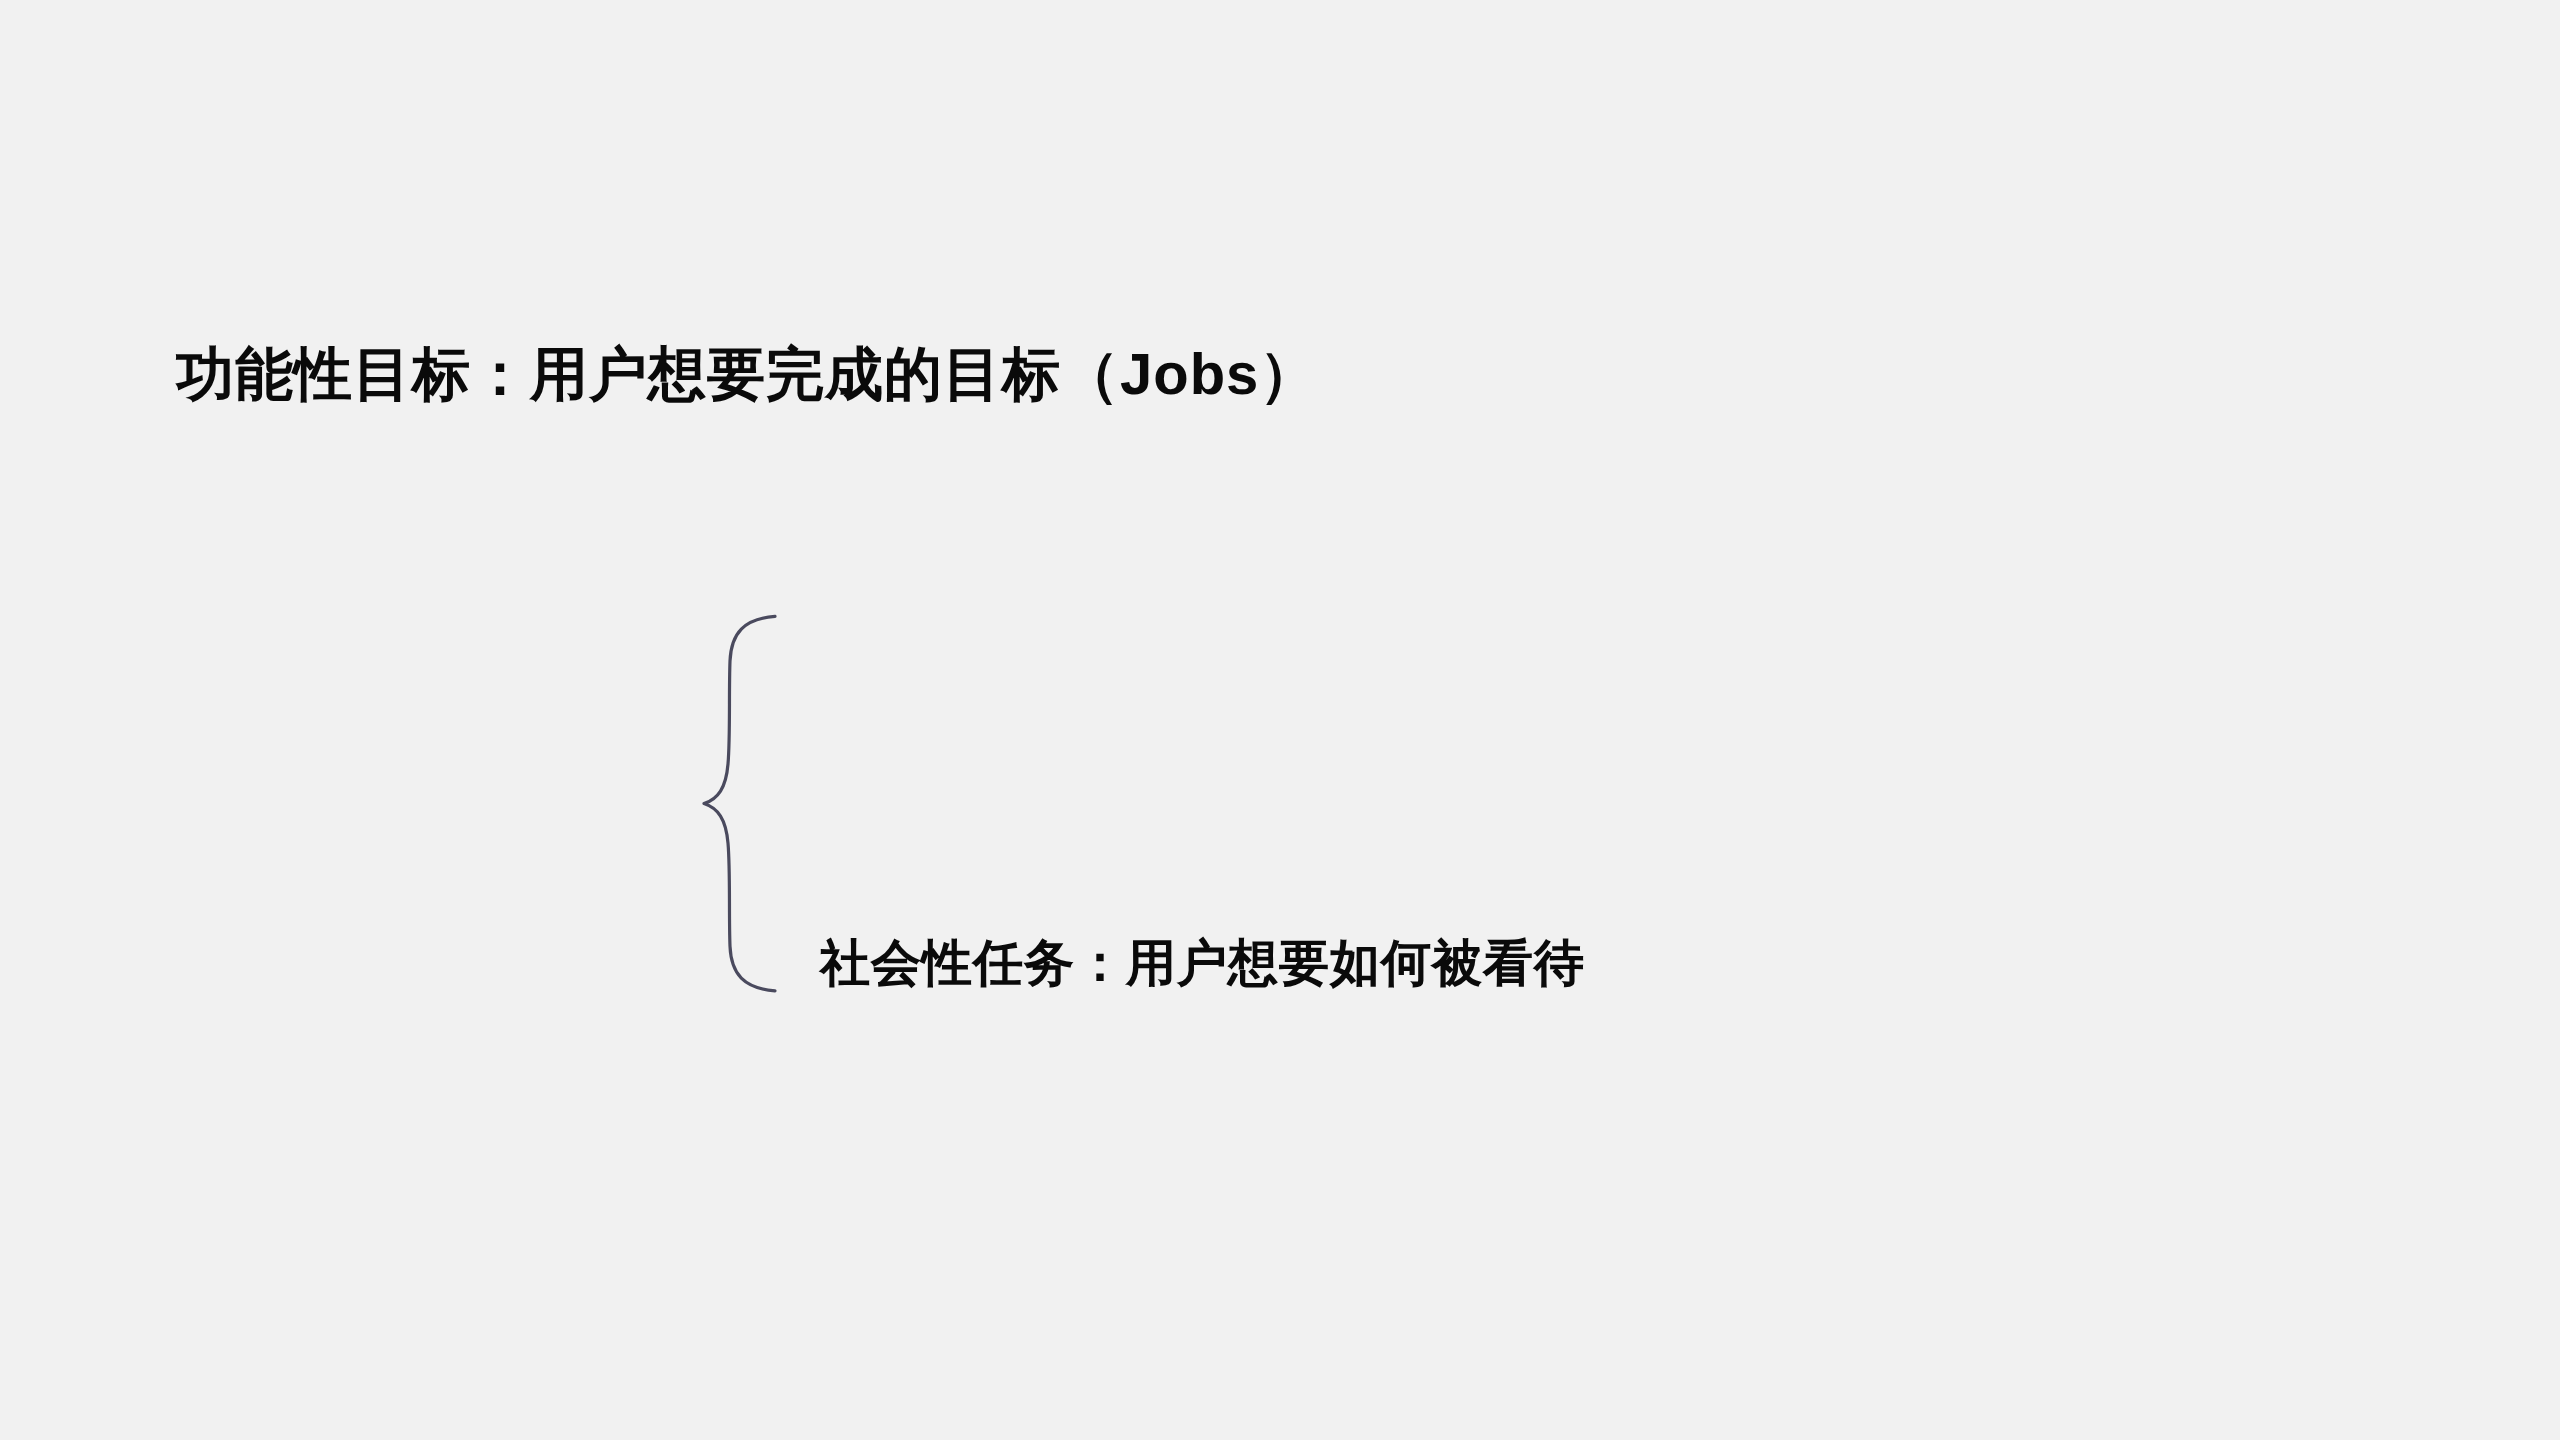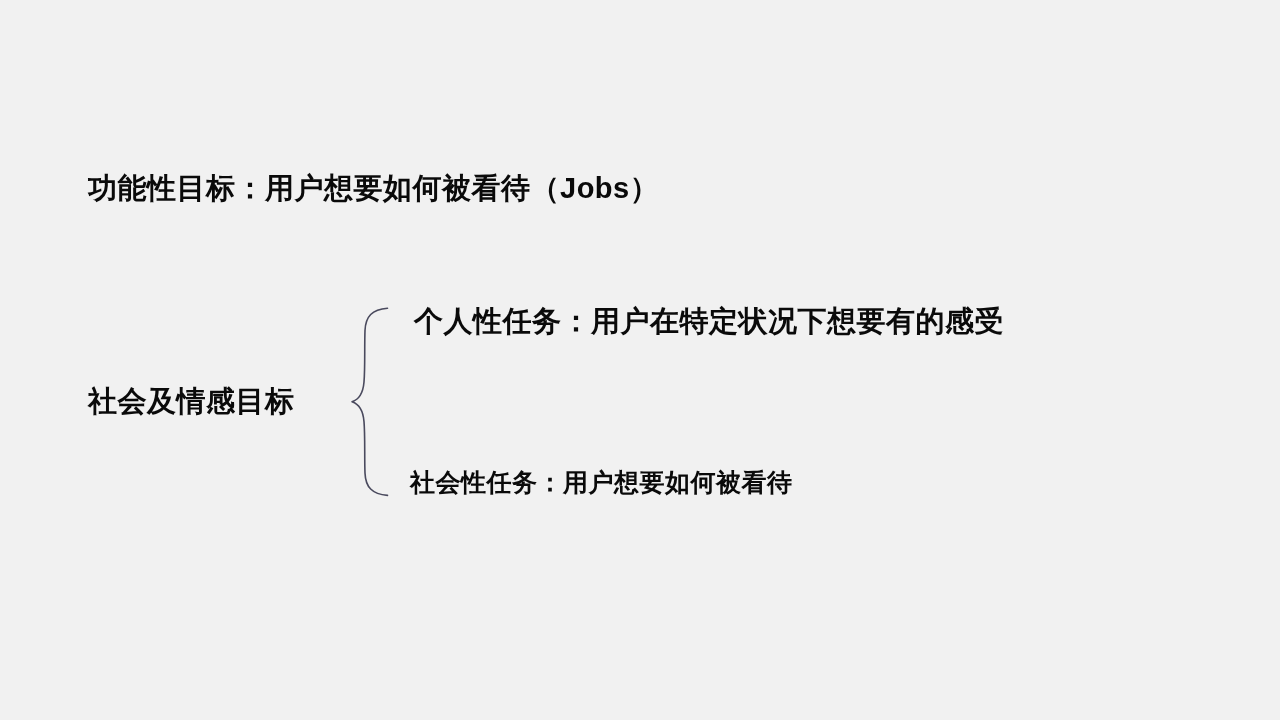--- a/index.html
+++ b/index.html
@@ -71,33 +71,31 @@
     width: 56px;
     height: 192px;
     overflow: visible;
   }
 </style>
 </head>
 <body>
 
 <div id="slide">
 
-  <div class="heading" id="functional-goal-heading">功能性目标：用户想要如何被看待（Jobs）</div>
+  <div class="heading" id="functional-goal-heading">功能性目标：用户想要完成的目标（Jobs）</div>
 
-  <div class="heading" id="social-emotional-goal-heading">社会及情感目标</div>
 
   <div id="brace-group">
     <svg viewBox="0 0 56 192" xmlns="http://www.w3.org/2000/svg" aria-hidden="true">
       <path d="M 43.5 2.2
                C 28.0 3.4, 21.6 10.5, 21.0 24.5
                C 20.4 40.0, 21.2 62.0, 20.0 76.0
                C 19.0 88.0, 15.0 93.5, 8.0 95.8
                C 15.0 98.1, 19.0 103.6, 20.0 115.6
                C 21.2 129.6, 20.4 151.6, 21.0 167.1
                C 21.6 181.1, 28.0 188.2, 43.5 189.4" fill="none" stroke="#4a4a5e" stroke-width="1.6" stroke-linecap="round" stroke-linejoin="round"></path>
     </svg>
   </div>
 
-  <div class="heading" id="personal-task-item">个人性任务：用户在特定状况下想要有的感受</div>
 
   <div class="heading" id="social-task-item">社会性任务：用户想要如何被看待</div>
 
 </div>
 
 </body></html>

